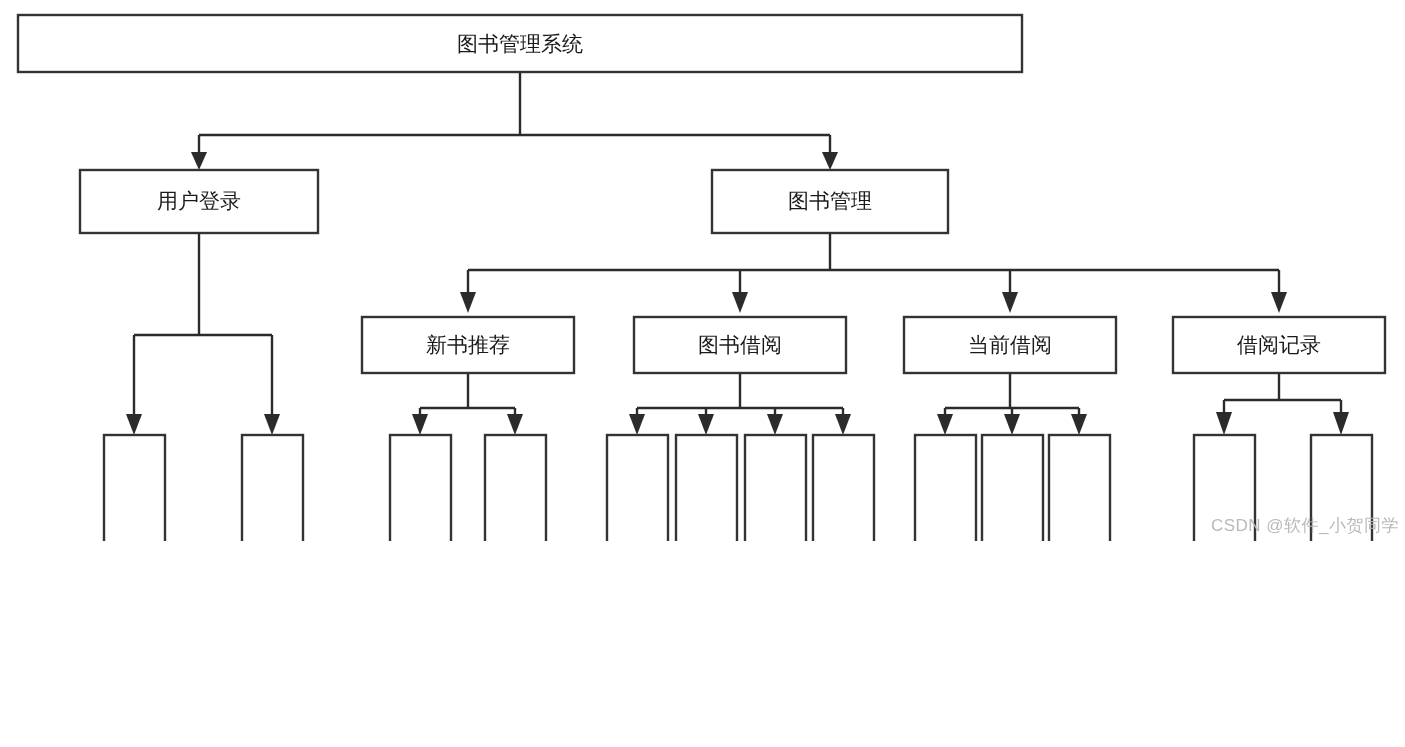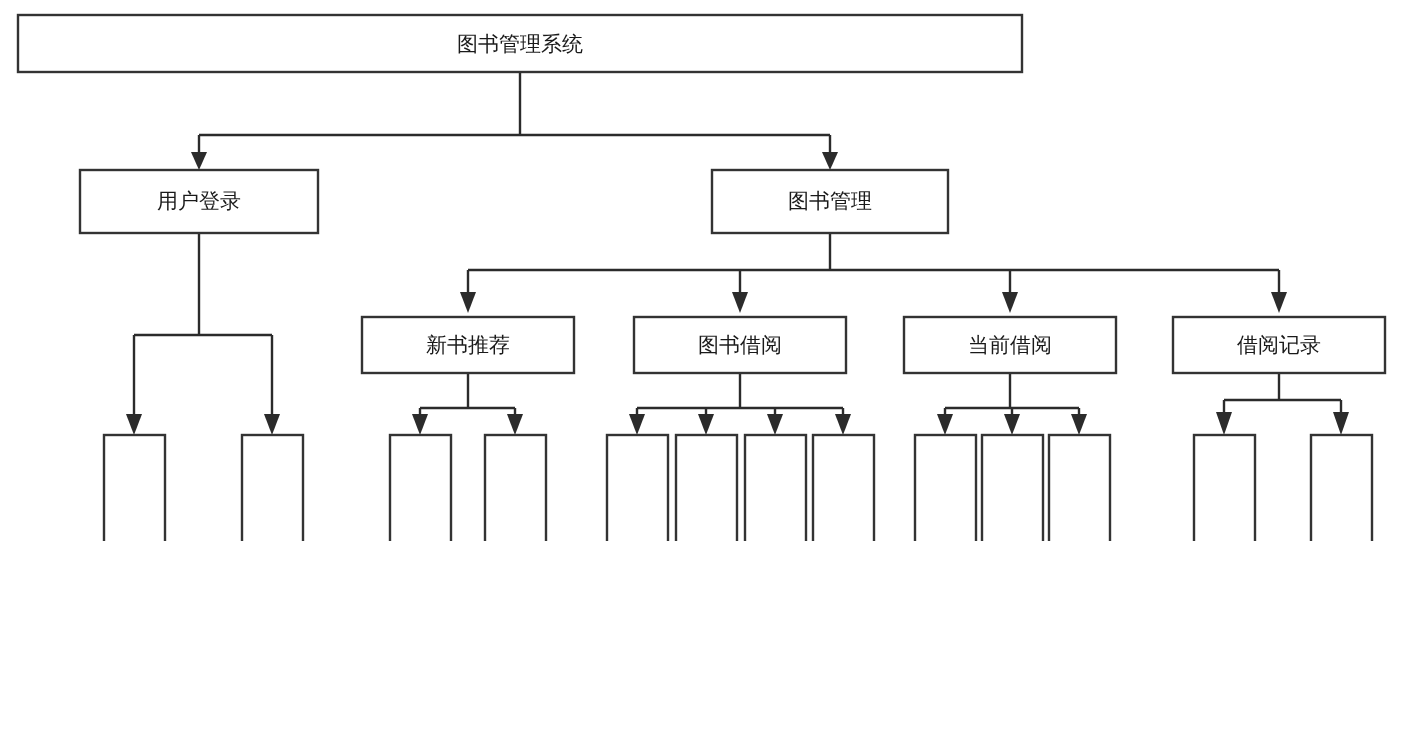--- a/index.html
+++ b/index.html
@@ -216,14 +216,15 @@
   <div class="vlabel" style="left:745px; top:435px; width:61px; height:300px; align-items:flex-start; padding-top:8px; box-sizing:border-box;">编辑图书（管理员）</div>
   <div class="vlabel" style="left:813px; top:435px; width:61px; height:300px;">借阅图书</div>
 
   <div class="vlabel" style="left:915px; top:435px; width:61px; height:300px;">查询图书</div>
   <div class="vlabel" style="left:982px; top:435px; width:61px; height:300px;">归还图书</div>
   <div class="vlabel" style="left:1049px; top:435px; width:61px; height:300px; align-items:flex-start; padding-top:8px; box-sizing:border-box;">确认归还（管理员）</div>
 
   <div class="vlabel" style="left:1194px; top:435px; width:61px; height:300px;">新增借阅记录</div>
   <div class="vlabel" style="left:1311px; top:435px; width:61px; height:300px;">查询借阅记录</div>
 
+  <div class="watermark">CSDN @软件_小贺同学</div>
 
 </div>
 
 </body></html>

